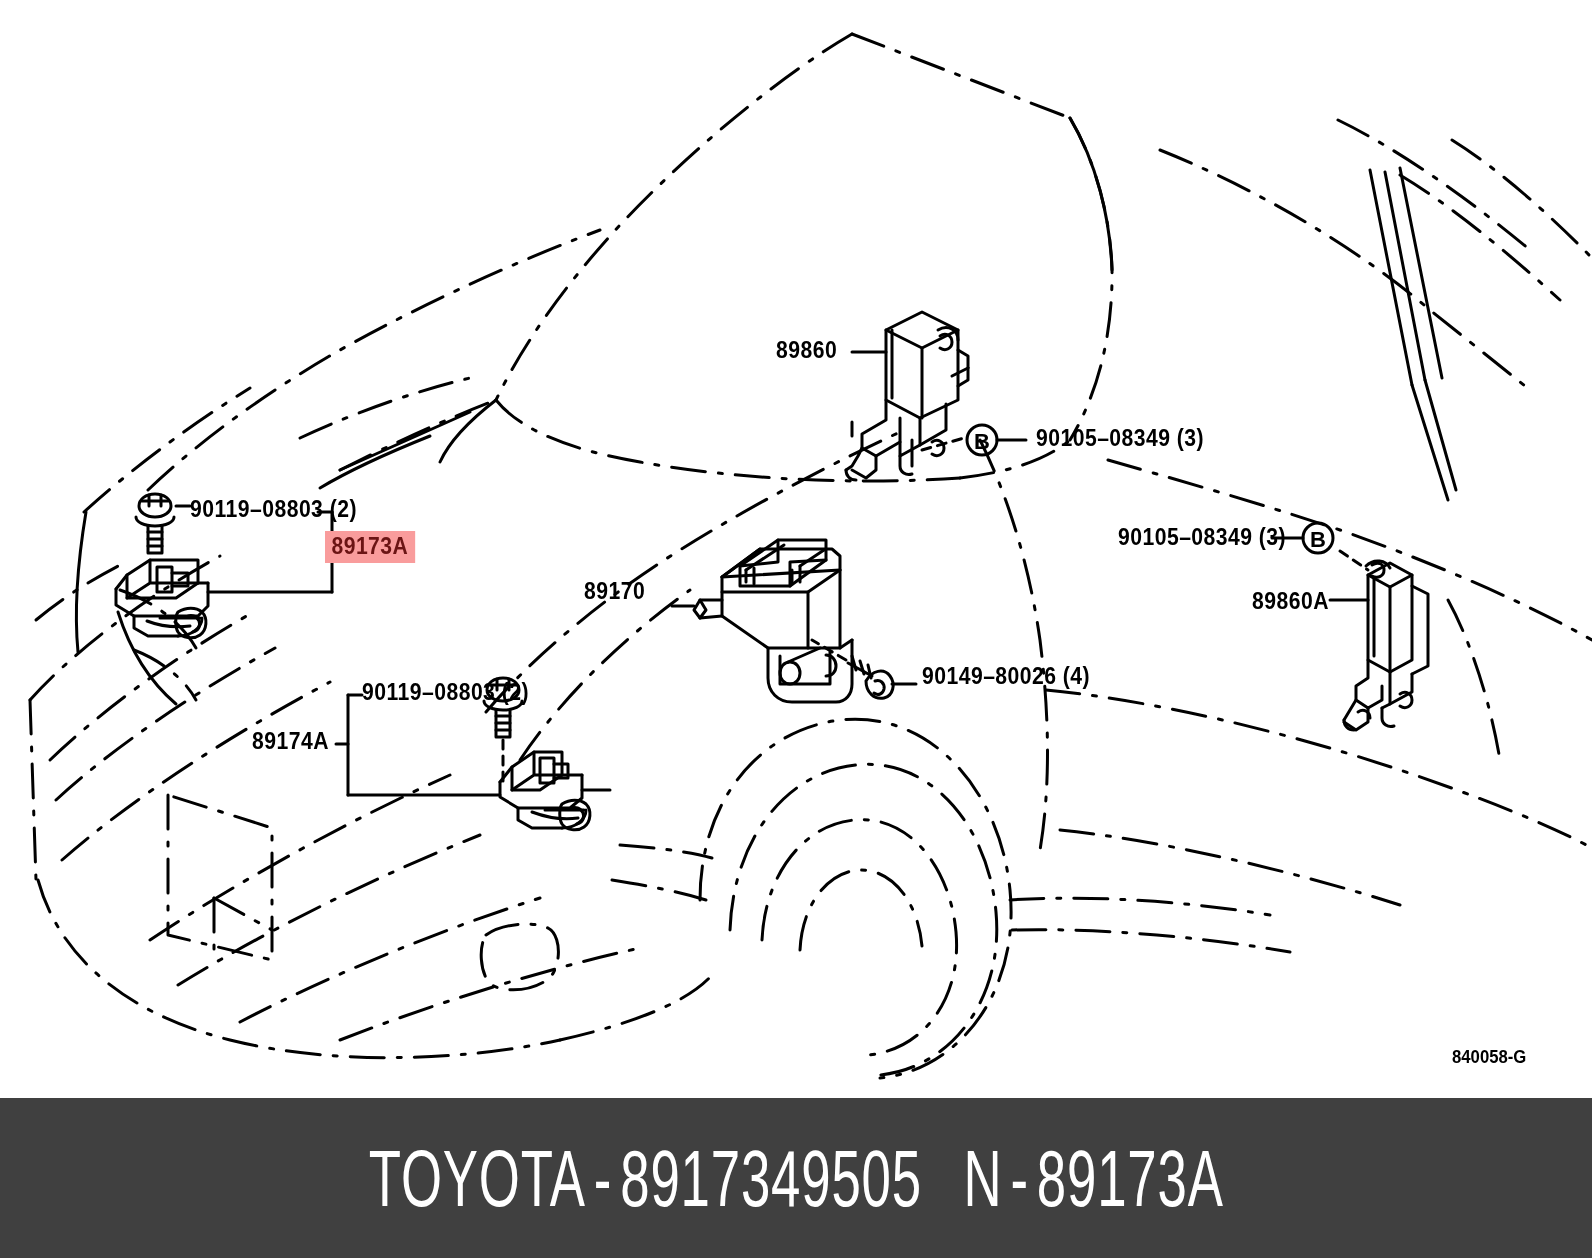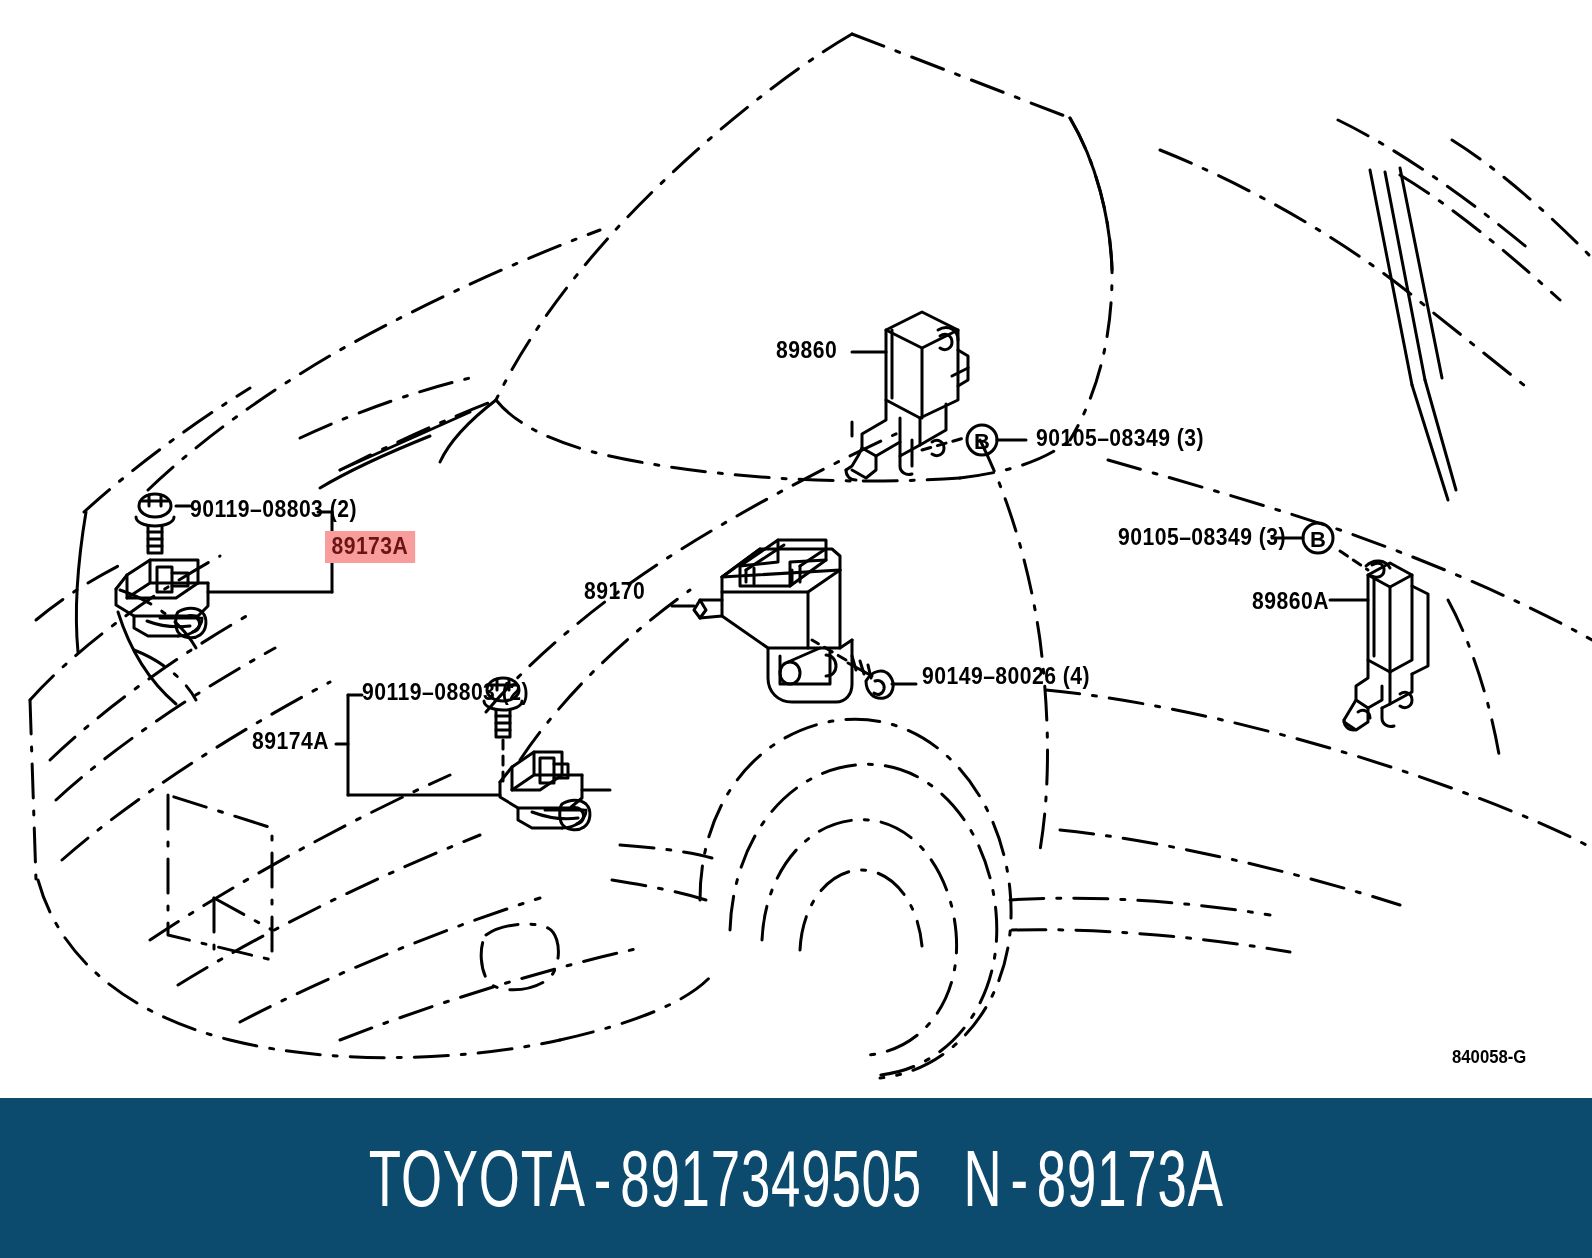--- a/index.html
+++ b/index.html
@@ -67,21 +67,21 @@
     transform: scaleX(0.88);
     transform-origin: left center;
   }
   
   #banner {
     position: absolute;
     left: 0;
     top: 1098px;
     width: 1592px;
     height: 160px;
-    background: #0c4a6e;
+    background: #404040;
   }
   #banner-inner {
     position: absolute;
     left: 0;
     top: 0;
     width: 1592px;
     height: 160px;
     display: flex;
     align-items: center;
     justify-content: center;

